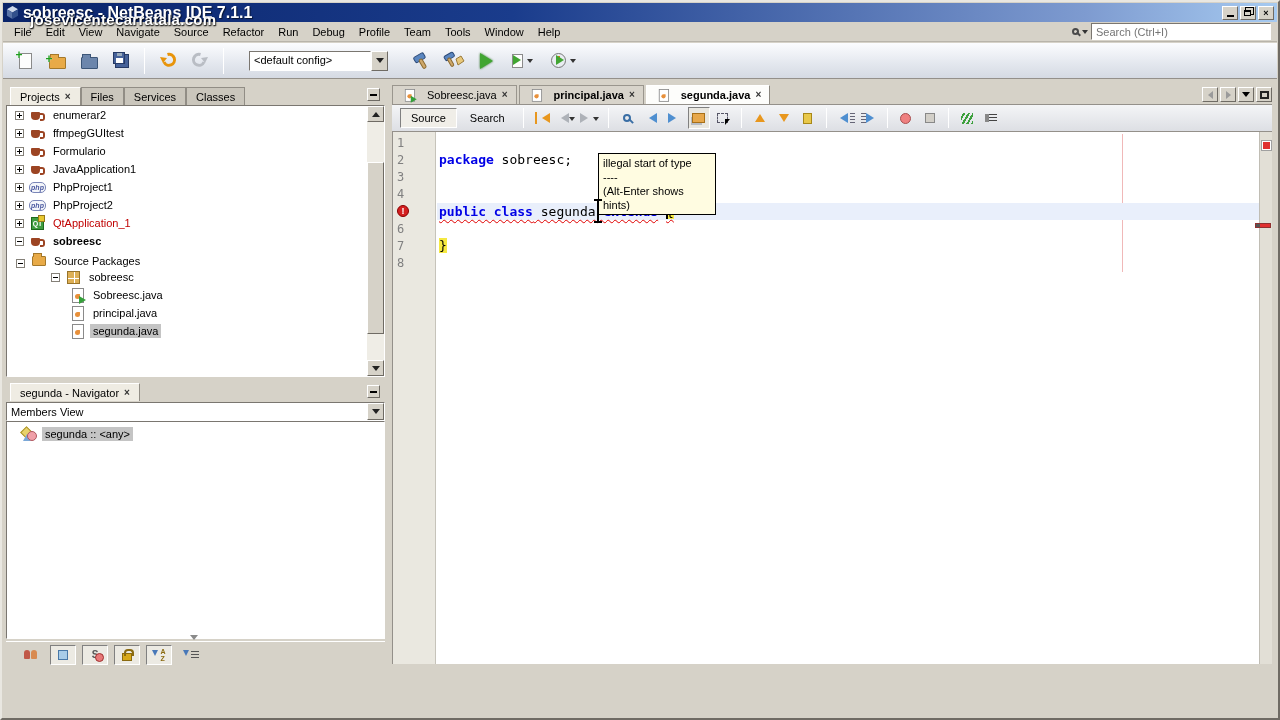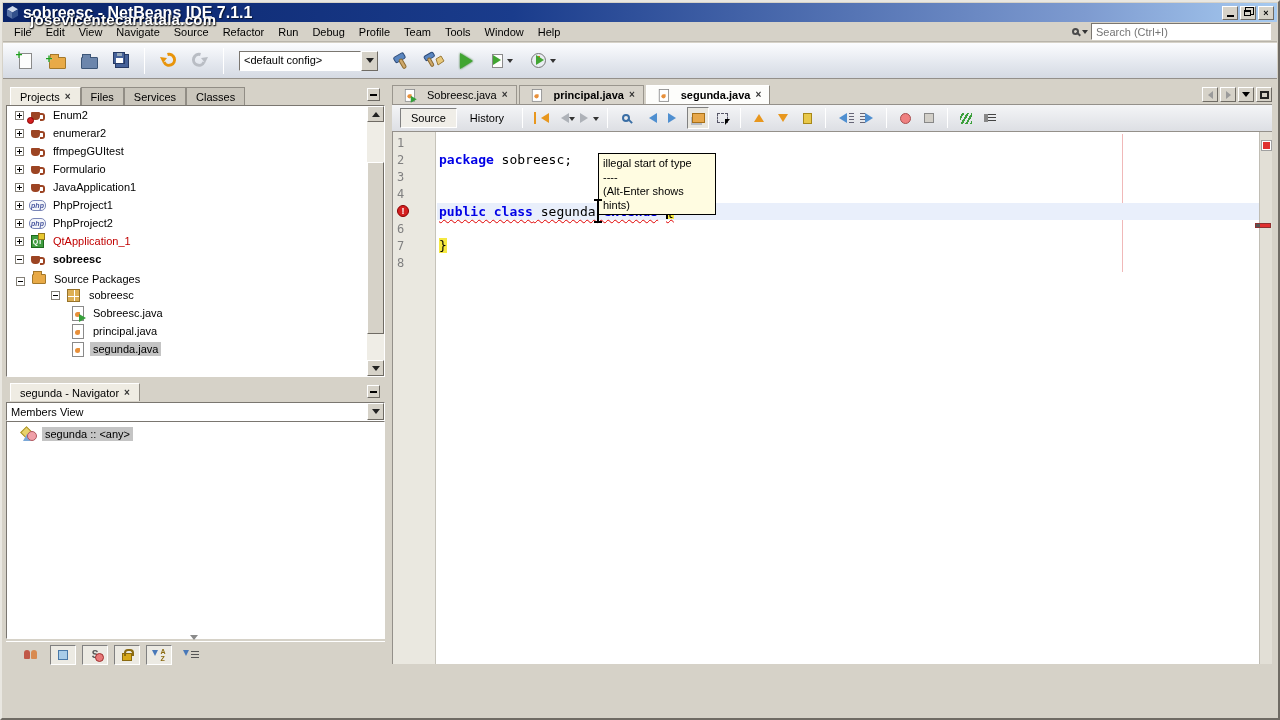--- a/index.html
+++ b/index.html
@@ -32,21 +32,21 @@
   .dd-sm{width:0;height:0;border:3px solid transparent;border-top:4px solid #333;margin-top:4px;}
   .searchbox{width:180px;height:17px;background:#fff;border:1px solid;border-color:#7a7670 #fff #fff #7a7670;
              font-size:11px;color:#8a8a8a;padding:1px 4px;font-family:"Liberation Sans",sans-serif;}
 
   
   .toolbar{position:absolute;left:1px;top:41px;right:1px;height:36px;
            background:linear-gradient(#fbfcfe,#e3e7ee 60%,#d5dae3);border-bottom:1px solid #94908a;
            display:flex;align-items:center;padding-left:8px;gap:4px;}
   .tbtn{width:28px;height:28px;display:flex;align-items:center;justify-content:center;position:relative;}
   .tsep{width:1px;height:26px;background:#9aa0a8;border-right:1px solid #fff;margin:0 5px;}
-  .combo{display:flex;height:20px;margin:0 6px;}
+  .combo{display:flex;height:20px;margin:0 16px;}
   .combo .cval{width:122px;background:#fff;border:1px solid;border-color:#7a7670 #fff #fff #7a7670;
                padding:2px 4px;font-size:11px;white-space:nowrap;overflow:hidden;}
   .combo .cbtn{width:17px;background:#d6d2c8;border:1px solid;border-color:#fff #6f6b64 #6f6b64 #fff;
                display:flex;align-items:center;justify-content:center;}
   .tri-dn{width:0;height:0;border:4px solid transparent;border-top:5px solid #222;margin-top:4px;}
 
   
   .i-page{width:13px;height:16px;background:#fdfdfd;border:1px solid #8a8a8a;position:relative;}
   .plusb{position:absolute;left:-4px;top:-6px;color:#1e9e1e;font-weight:bold;font-size:12px;text-shadow:0 0 1px #fff;}
   .i-folder{width:17px;height:12px;background:#e8aa47;border:1px solid #a4782a;border-radius:1px;position:relative;margin-top:4px;}
@@ -349,28 +349,20 @@
   </div>
   <div class="minbtn" style="position:absolute;left:365px;top:86px;">
       <i></i>
     </div>
 
   <div class="treebox">
     <div class="trow d0">
       <span class="expand plus"></span>
       <span class="ticon">
           <i class="cup"></i>
-          <i class="errb"></i>
-        </span>
-      <span class="tlabel">Enum2</span>
-    </div>
-    <div class="trow d0">
-      <span class="expand plus"></span>
-      <span class="ticon">
-          <i class="cup"></i>
         </span>
       <span class="tlabel">enumerar2</span>
     </div>
     <div class="trow d0">
       <span class="expand plus"></span>
       <span class="ticon">
           <i class="cup"></i>
         </span>
       <span class="tlabel">ffmpegGUItest</span>
     </div>
@@ -553,21 +545,21 @@
           <span class="maxsq"></span>
         </div>
     </div>
   </div>
 
   <div class="etoolbar">
     <div class="vbtn pressed">
         <span>Source</span>
       </div>
     <div class="vbtn" style="border-color:transparent;background:none;">
-        <span>History</span>
+        <span>Search</span>
       </div>
     <div class="esep"></div>
     <div class="etb">
         <span class="barv"></span>
         <span class="ar l-org"></span>
       </div>
     <div class="etb">
         <span class="ar l-gray"></span>
         <span class="dd-sm"></span>
       </div>

